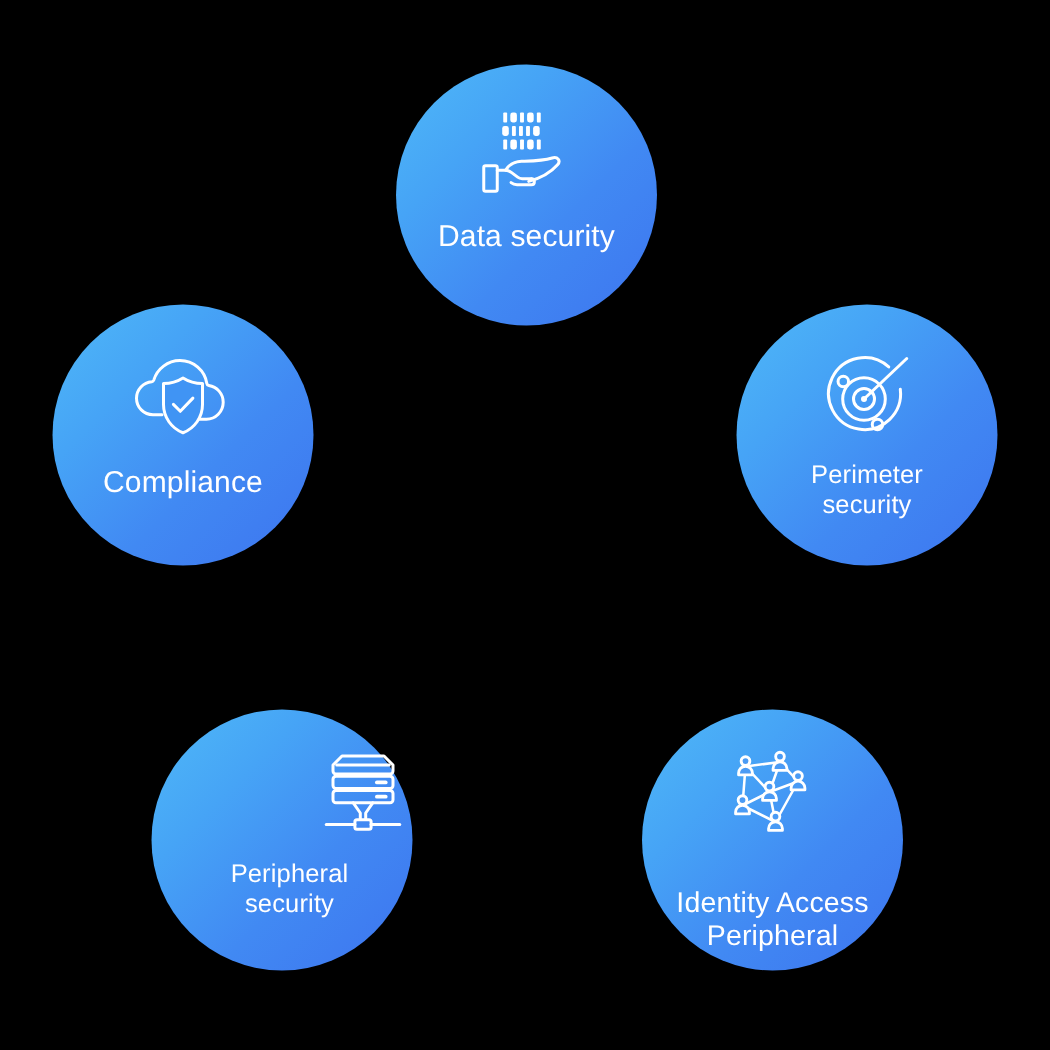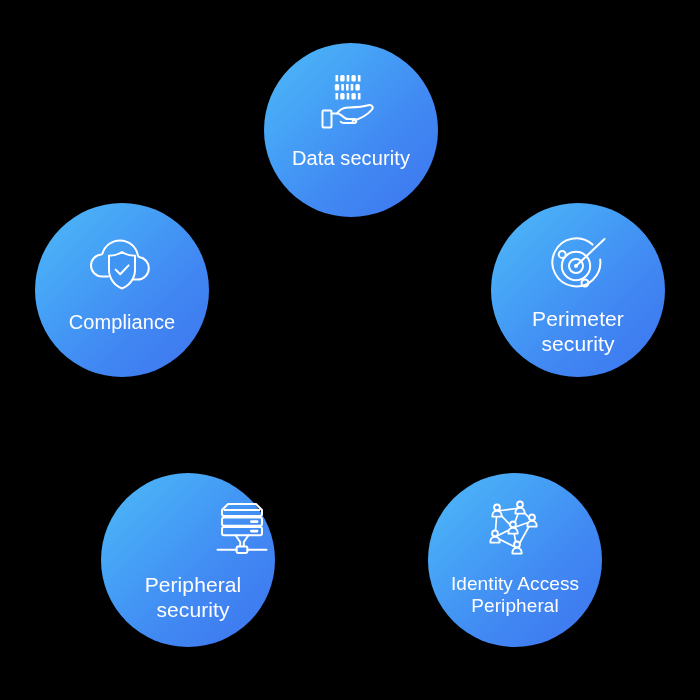--- a/index.html
+++ b/index.html
@@ -36,21 +36,21 @@
     align-items: center;
     justify-content: flex-start;
     box-sizing: border-box;
   }
 
   
   .node.n-data      { left: 264px; top:  43px; }
   .node.n-compliance{ left:  35px; top: 203px; }
   .node.n-perimeter { left: 491px; top: 203px; }
   .node.n-peripheral{ left: 101px; top: 473px; align-items: flex-end; }
-  .node.n-iam       { left: 428px; top: 473px; }
+  .node.n-iam       { left: 428px; top: 473px; gap: 19px; }
 
   .icon-wrap {
     width: 64px;
     height: 64px;
     margin-top: 32px;
     display: block;
   }
   .node.n-data .icon-wrap      { margin-top: 26px; width: 66px; height: 66px; }
   .node.n-compliance .icon-wrap{ margin-top: 28px; width: 72px; height: 66px; }
   .node.n-perimeter .icon-wrap { margin-top: 28px; width: 66px; height: 66px; }
@@ -59,21 +59,21 @@
 
   .icon-wrap svg {
     width: 100%;
     height: 100%;
     display: block;
   }
 
   .node-label {
     margin-top: 10px;
     color: #ffffff;
-    font-size: 21px;
+    font-size: 17px;
     line-height: 1.18;
     letter-spacing: 0.1px;
     text-align: center;
     width: 164px;
     font-weight: 400;
   }
   .node.n-data .node-label       { margin-top: 12px; font-size: 20px; }
   .node.n-compliance .node-label { margin-top: 14px; font-size: 20px; }
   .node.n-perimeter .node-label  { margin-top: 10px; }
   .node.n-peripheral .node-label { margin-top: 12px; }

